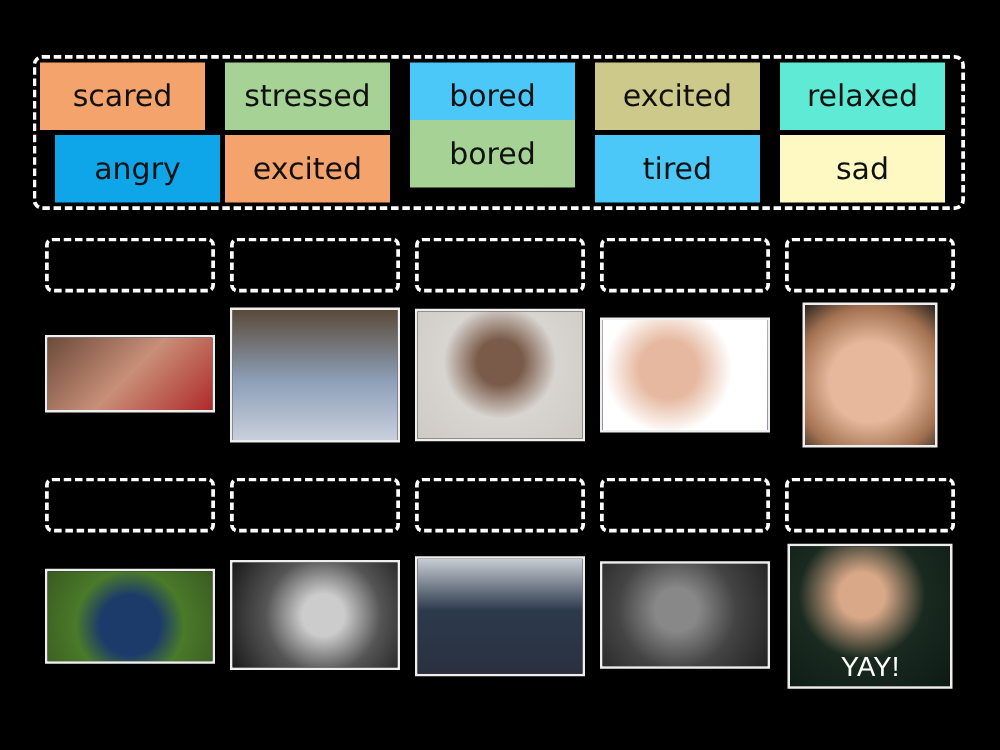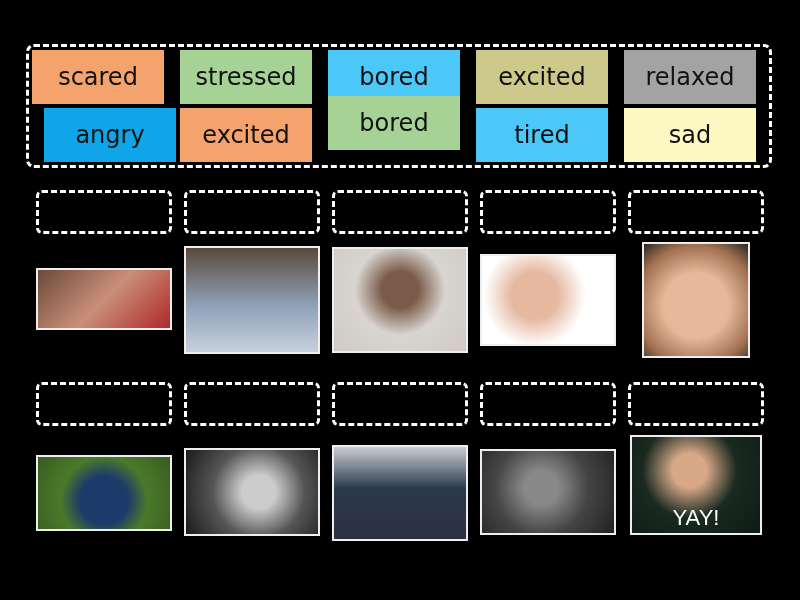--- a/index.html
+++ b/index.html
@@ -18,21 +18,21 @@
 </style>
 </head>
 <body>
 
 <div class="bank"></div>
 
 <div class="tile" style="left:32px;top:50px;background:#f4a36c">scared</div>
 <div class="tile" style="left:180px;top:50px;background:#a6d395">stressed</div>
 <div class="tile" style="left:328px;top:50px;background:#4cc8f8">bored</div>
 <div class="tile" style="left:476px;top:50px;background:#cdc98a">excited</div>
-<div class="tile" style="left:624px;top:50px;background:#a3a3a3">relaxed</div>
+<div class="tile" style="left:624px;top:50px;background:#5eead4">relaxed</div>
 <div class="tile" style="left:44px;top:108px;background:#0ea5e9">angry</div>
 <div class="tile" style="left:180px;top:108px;background:#f4a36c">excited</div>
 <div class="tile" style="left:328px;top:96px;background:#a6d395">bored</div>
 <div class="tile" style="left:476px;top:108px;background:#4cc8f8">tired</div>
 <div class="tile" style="left:624px;top:108px;background:#fef9c3">sad</div>
 
 <div class="slot" style="left:36px;top:190px"></div>
 <div class="slot" style="left:184px;top:190px"></div>
 <div class="slot" style="left:332px;top:190px"></div>
 <div class="slot" style="left:480px;top:190px"></div>
@@ -65,16 +65,16 @@
   </div>
 <div class="pic" style="left:184px;top:448px;width:136px;height:88px">
     <div class="inner" style="background:radial-gradient(circle at 55% 50%,#ccc 20%,#555 55%,#1a1a1a)"></div>
   </div>
 <div class="pic" style="left:332px;top:445px;width:136px;height:96px">
     <div class="inner" style="background:linear-gradient(180deg,#c8cdd4,#2c3a4c 45%,#2a3040)"></div>
   </div>
 <div class="pic" style="left:480px;top:449px;width:136px;height:86px">
     <div class="inner" style="background:radial-gradient(circle at 45% 45%,#888 20%,#444 55%,#222)"></div>
   </div>
-<div class="pic" style="left:630px;top:435px;width:132px;height:100px">
+<div class="pic" style="left:630px;top:435px;width:132px;height:116px">
     <div class="inner" style="background:radial-gradient(circle at 45% 35%,#d8a888 18%,#1a2a20 50%,#0c1a14)"></div>
     <div class="yay">YAY!</div>
   </div>
 
 </body></html>

